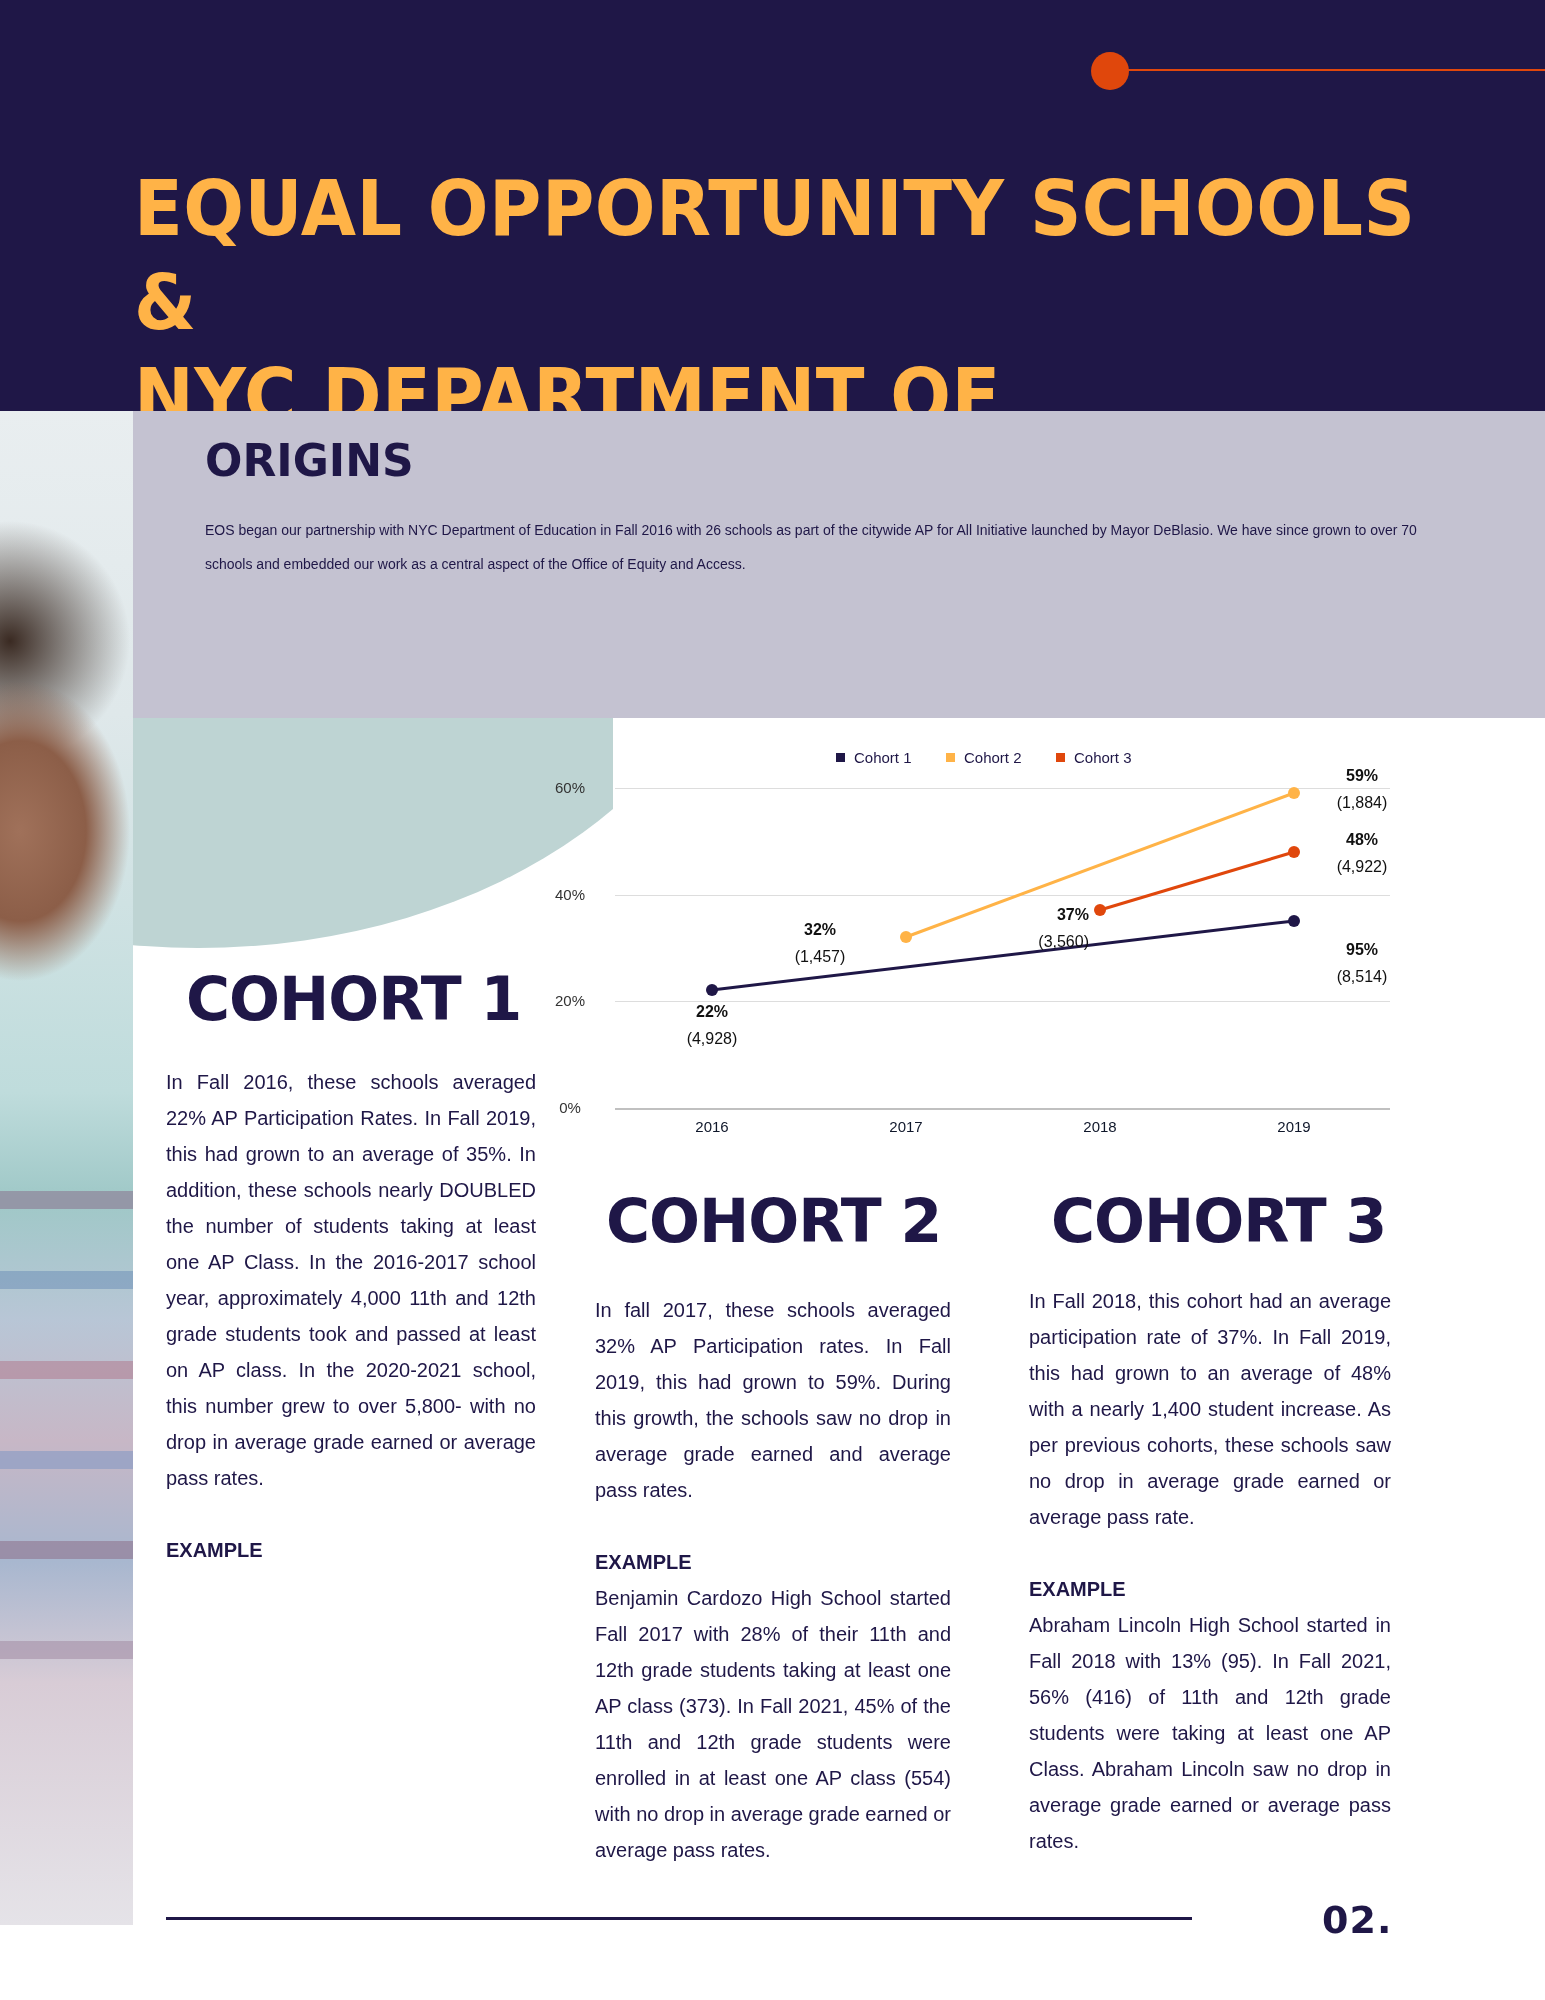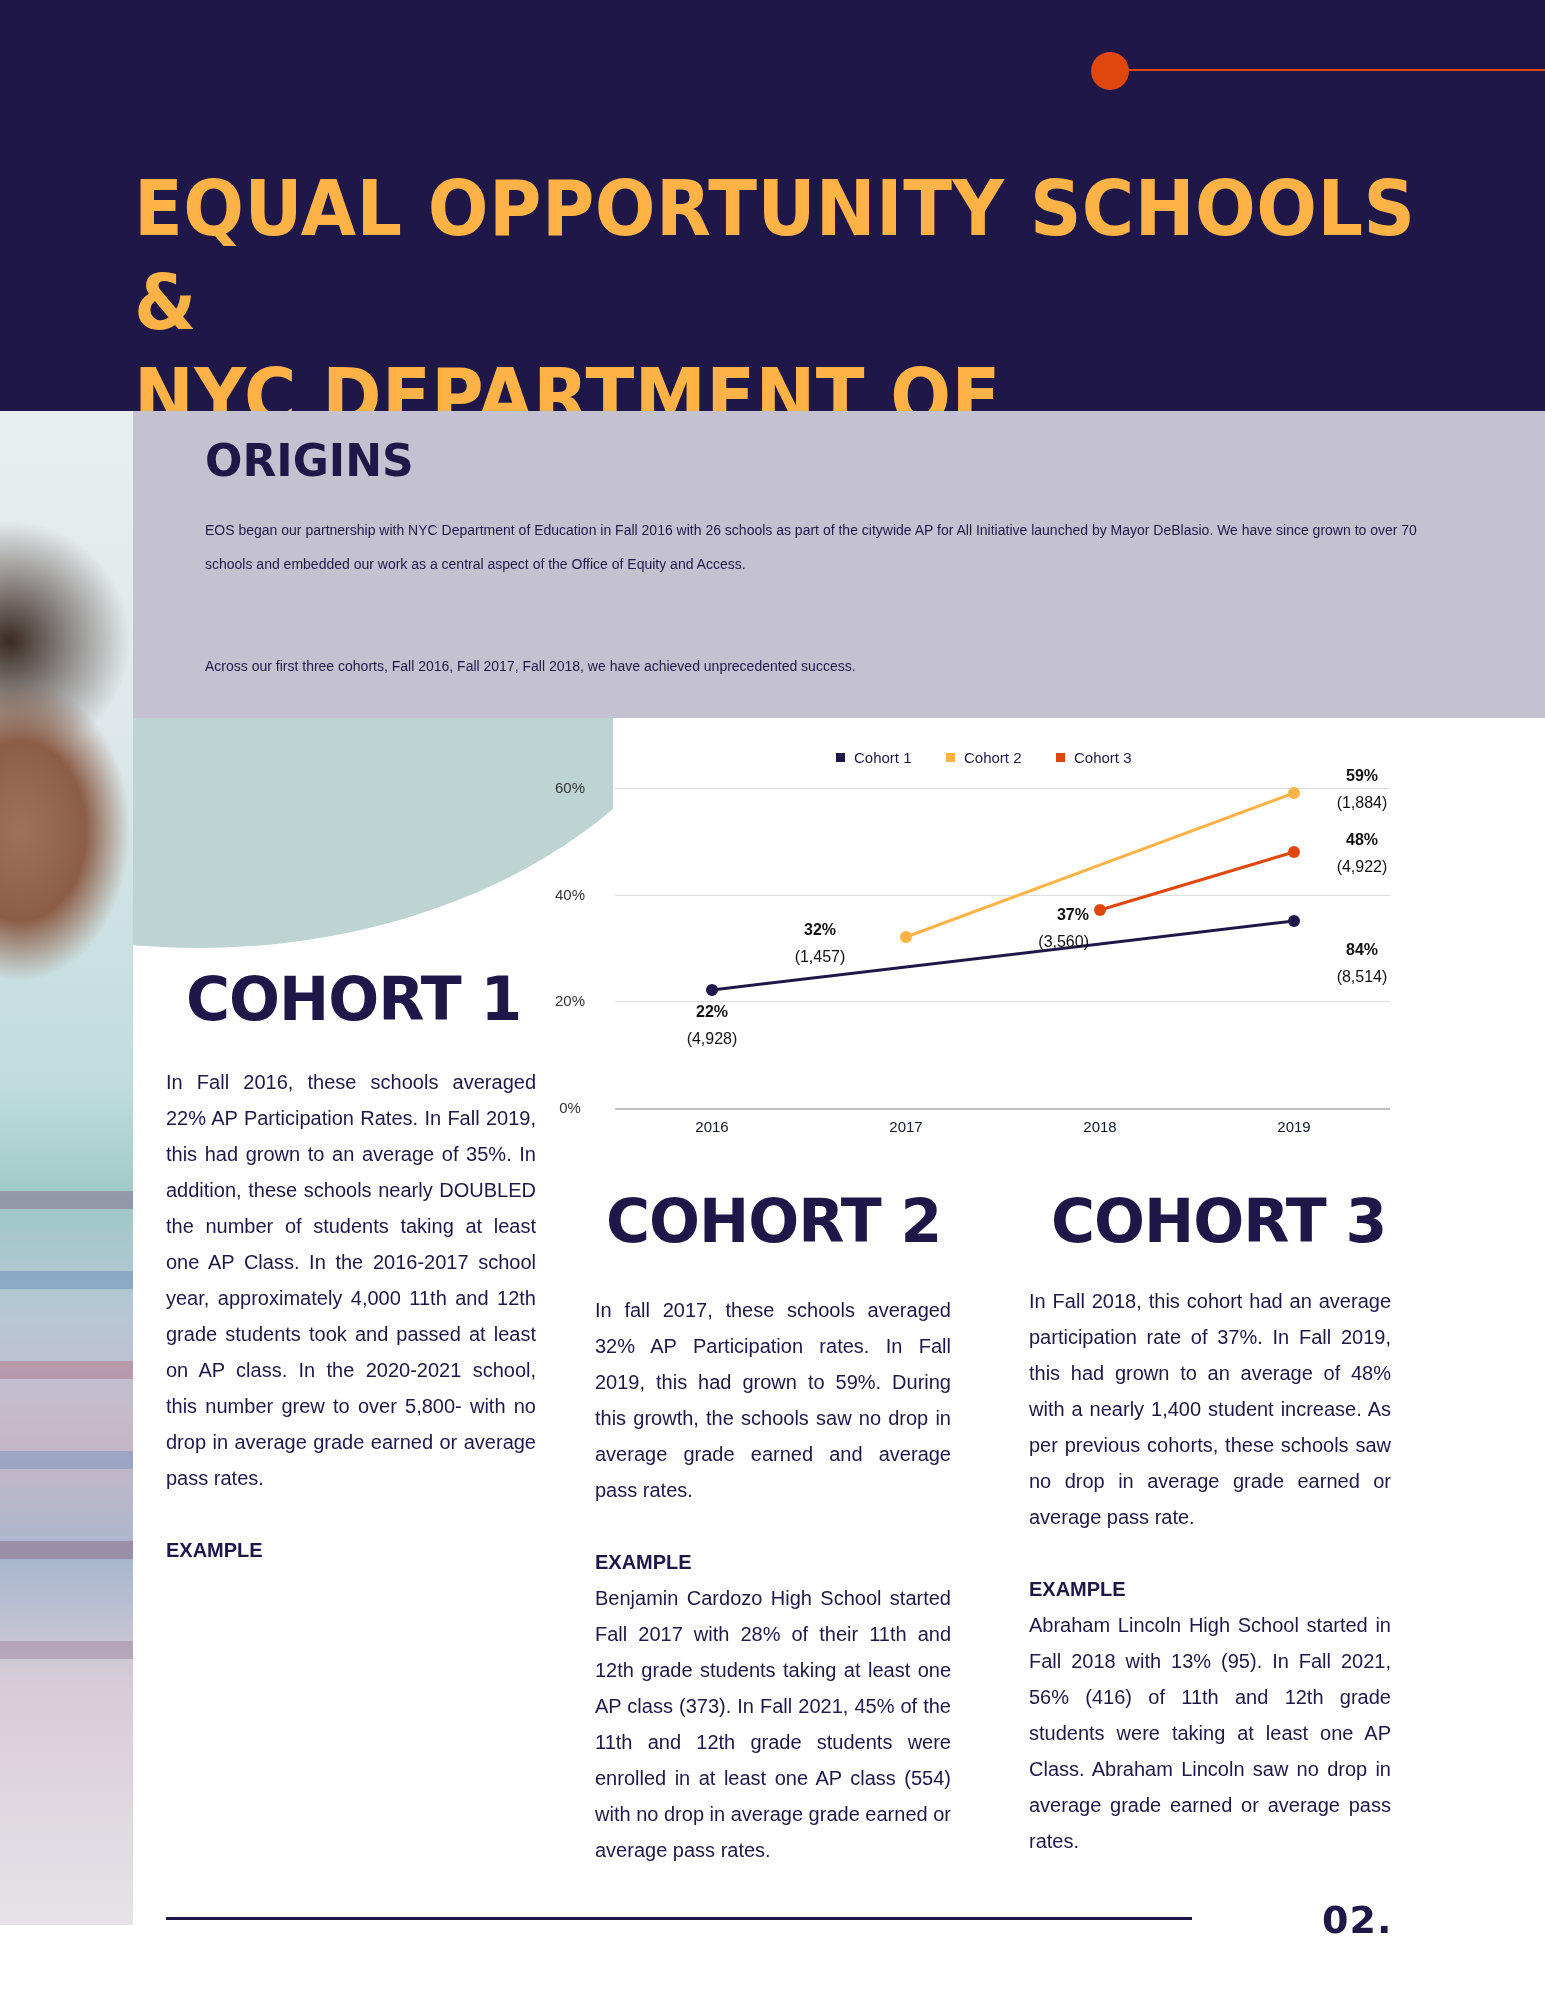--- a/index.html
+++ b/index.html
@@ -64,21 +64,20 @@
   <div class="stripe" style="top:860px;background:#6f8fb8;"></div>
   <div class="stripe" style="top:950px;background:#b07a8e;"></div>
   <div class="stripe" style="top:1040px;background:#7f97c2;"></div>
   <div class="stripe" style="top:1130px;background:#8d6f88;"></div>
   <div class="stripe" style="top:1230px;background:#a38aa2;"></div>
 </div>
 
 <div class="origins">
   <h2>ORIGINS</h2>
   <p class="p1">EOS began our partnership with NYC Department of Education in Fall 2016 with 26 schools as part of the citywide AP for All Initiative launched by Mayor DeBlasio. We have since grown to over 70 schools and embedded our work as a central aspect of the Office of Equity and Access.</p>
-  <p class="p2">Across our first three cohorts, Fall 2016, Fall 2017, Fall 2018, we have achieved unprecedented success.</p>
 </div>
 
 <div class="arc"></div>
 
 <div class="chart">
   <div class="legend">
     <div class="legend-item" style="left:296px;">
       <span class="sw" style="background:#1f1747;"></span>
       <span>Cohort 1</span>
     </div>
@@ -115,21 +114,21 @@
     <circle cx="366" cy="197" r="6" fill="#ffb347"></circle>
     <circle cx="754" cy="53" r="6" fill="#ffb347"></circle>
     <circle cx="560" cy="170" r="6" fill="#e0470c"></circle>
     <circle cx="754" cy="112" r="6" fill="#e0470c"></circle>
   </svg>
 
   <div class="dlabel" style="left:127px;top:258px;">
     <b>22%</b><span>(4,928)</span>
   </div>
   <div class="dlabel" style="left:777px;top:196px;">
-    <b>84%</b><span>(8,514)</span>
+    <b>95%</b><span>(8,514)</span>
   </div>
   <div class="dlabel" style="left:235px;top:176px;">
     <b>32%</b><span>(1,457)</span>
   </div>
   <div class="dlabel" style="left:777px;top:22px;">
     <b>59%</b><span>(1,884)</span>
   </div>
   <div class="dlabel" style="left:459px;top:161px;text-align:right;">
     <b>37%</b><span>(3,560)</span>
   </div>

